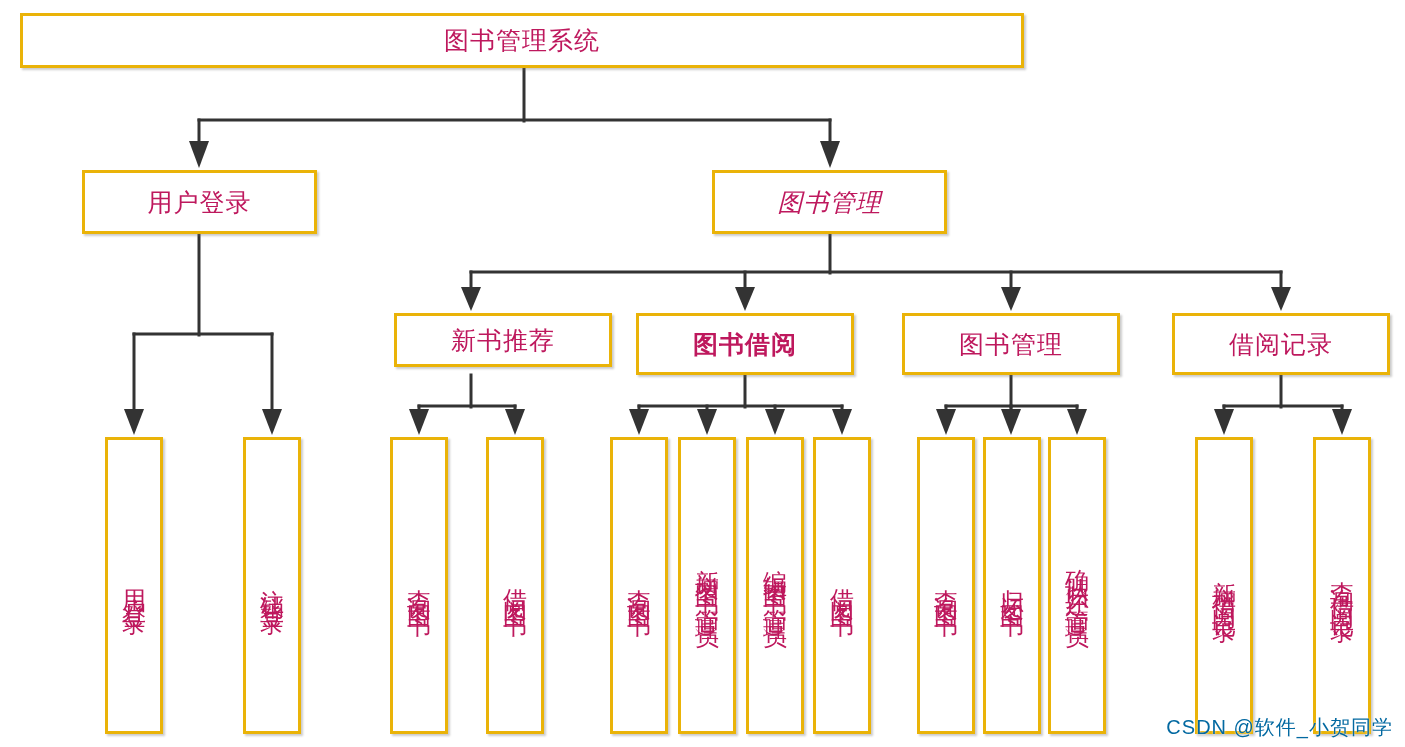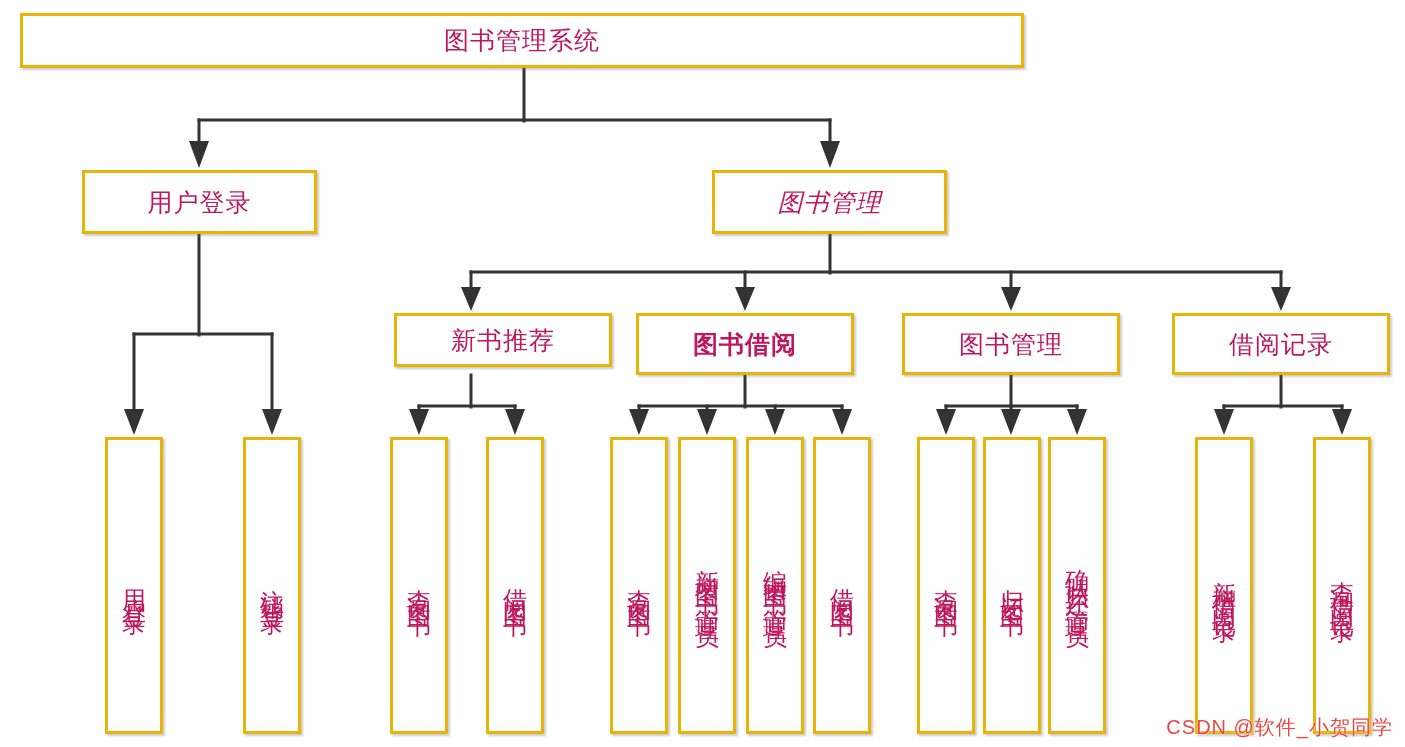--- a/index.html
+++ b/index.html
@@ -67,21 +67,21 @@
   .n-g4a { left: 917px; }
   .n-g4b { left: 983px; }
   .n-g4c { left: 1048px; }
   .n-g5a { left: 1195px; }
   .n-g5b { left: 1313px; }
   .watermark {
     position: absolute;
     right: 12px;
     bottom: 6px;
     font-size: 20px;
-    color: #ef4444;
+    color: #0369a1;
     letter-spacing: 1px;
     text-shadow: 0 0 2px #ffffff;
   }
   .edge { stroke: #333333; stroke-width: 3; stroke-linecap: square; }
   .head { fill: #333333; stroke: none; }
 </style>
 </head>
 <body>
 
 <div class="canvas">

